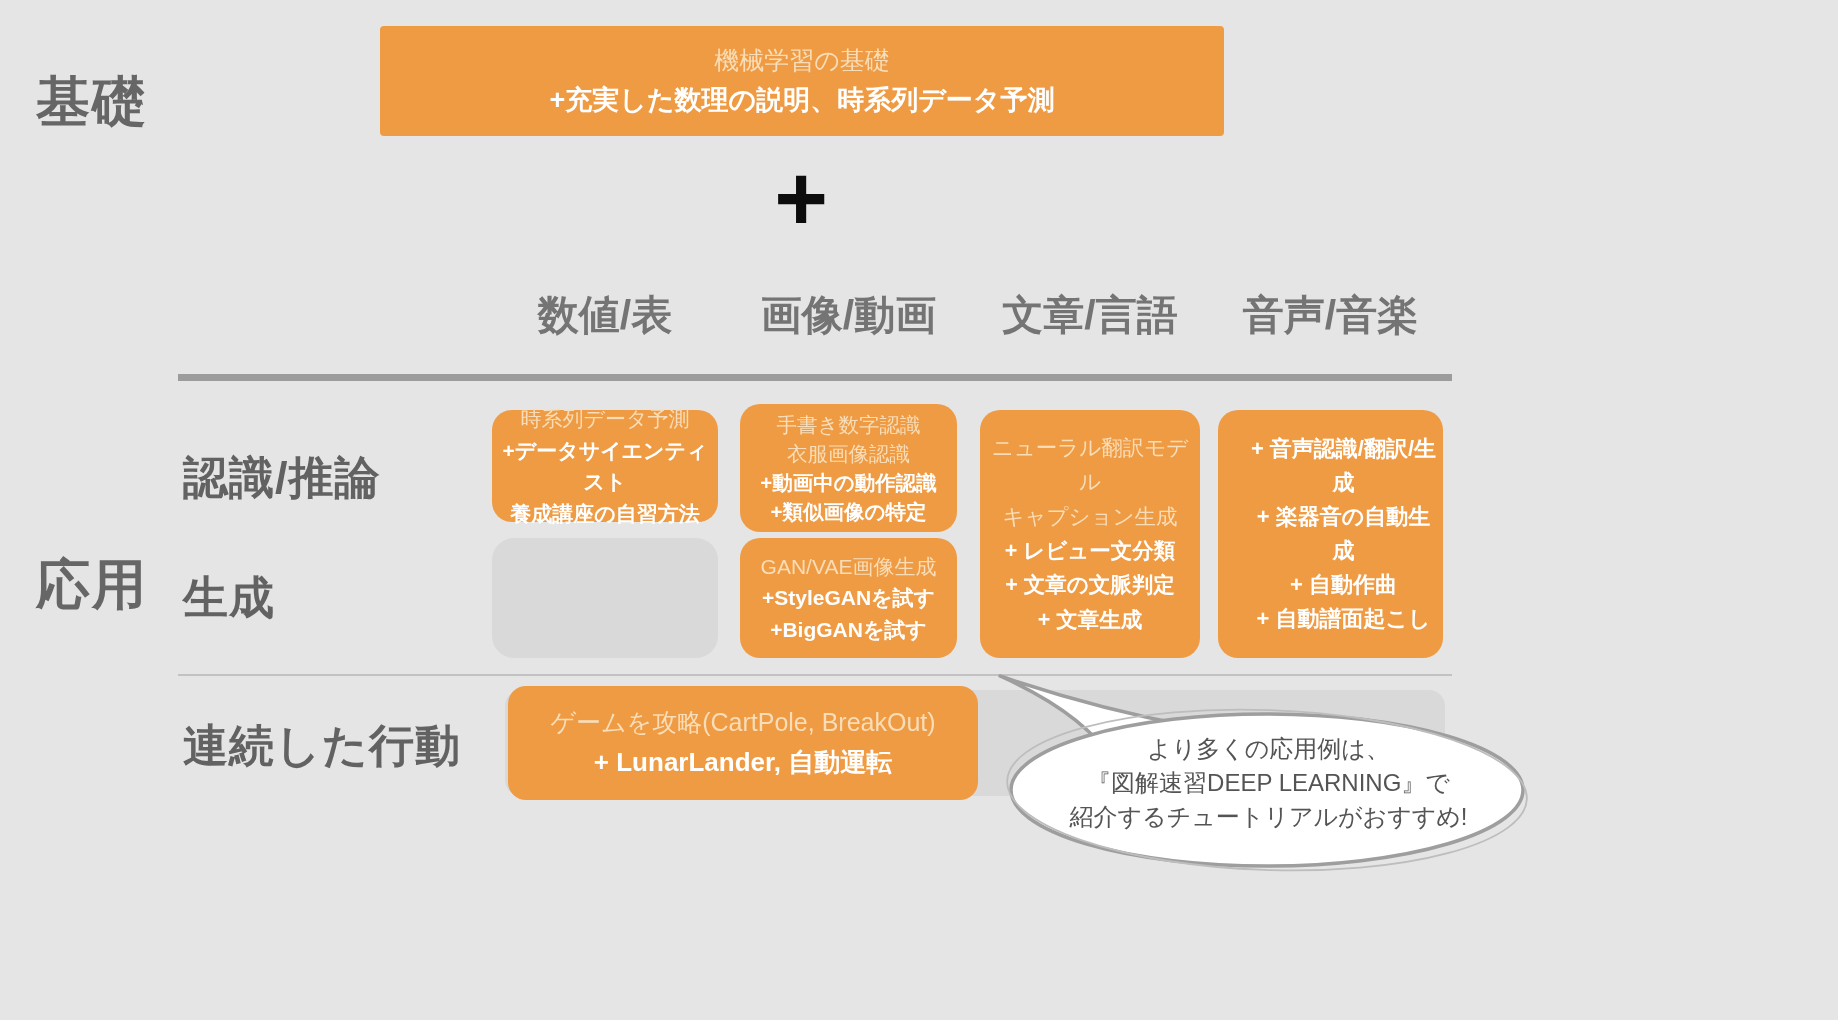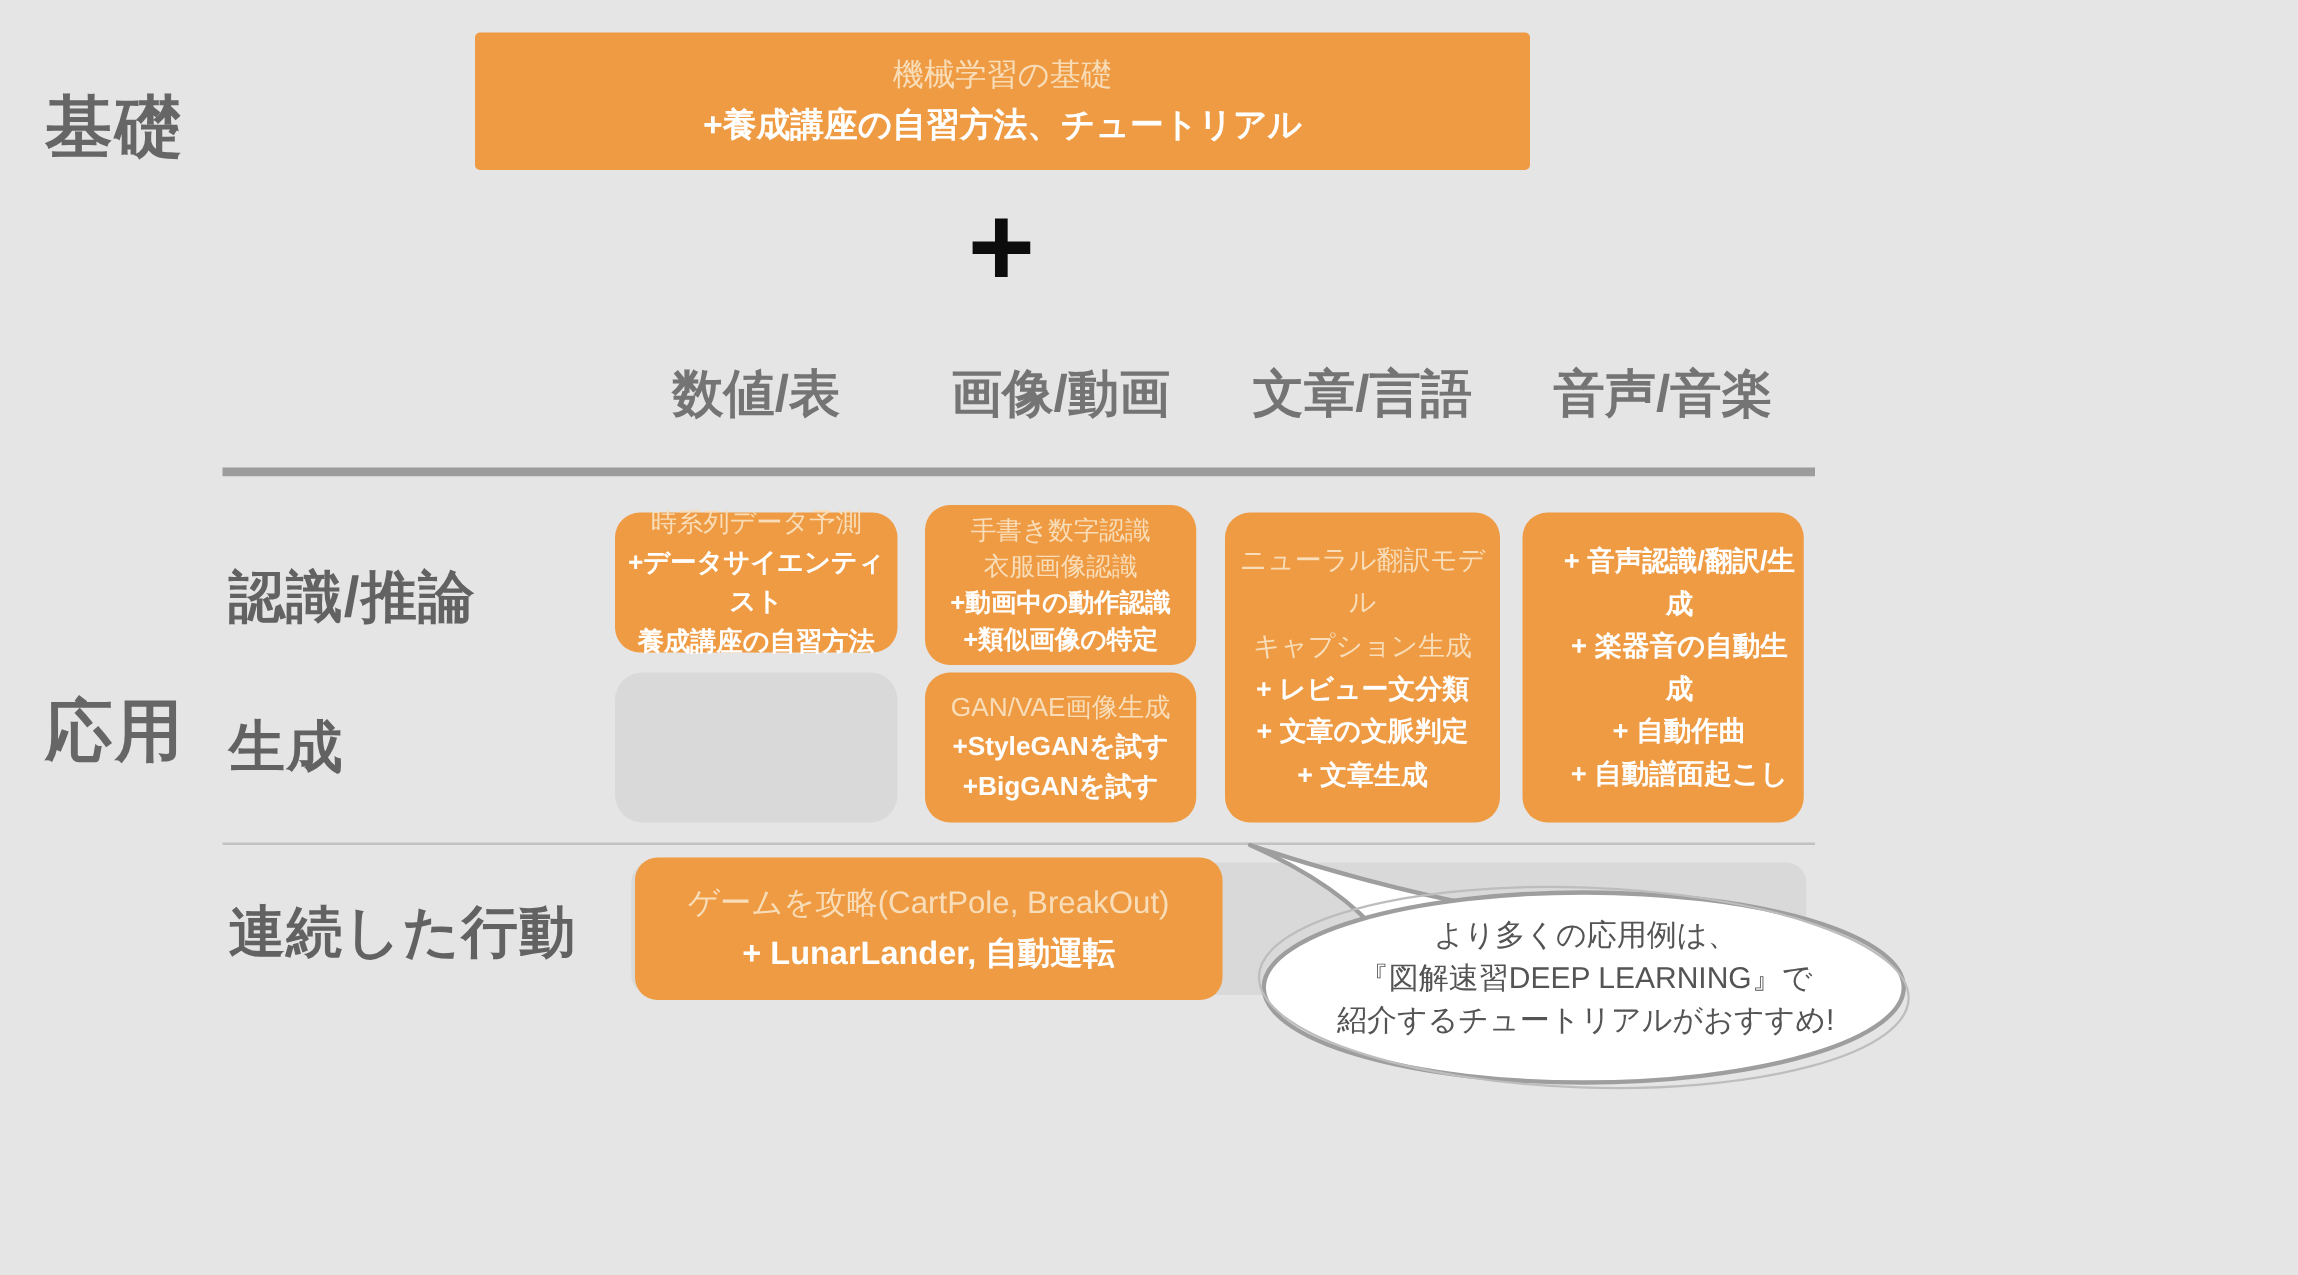--- a/index.html
+++ b/index.html
@@ -64,21 +64,21 @@
 </head>
 <body>
 
 <div class="canvas">
 
   <div class="big-label" style="left:36px; top:66px;">基礎</div>
   <div class="big-label" style="left:36px; top:505px;margin-top:44px;">応用</div>
 
   <div class="obox foundation-box">
     <div class="light">機械学習の基礎</div>
-    <div class="bold">+養成講座の自習方法、チュートリアル</div>
+    <div class="bold">+充実した数理の説明、時系列データ予測</div>
   </div>
 
   <div class="plus">+</div>
 
 
   <div class="col-header" style="left:490px; top:288px; width:230px;">数値/表</div>
   <div class="col-header" style="left:740px; top:288px; width:217px;">画像/動画</div>
   <div class="col-header" style="left:980px; top:288px; width:220px;">文章/言語</div>
   <div class="col-header" style="left:1218px; top:288px; width:225px;">音声/音楽</div>
 

